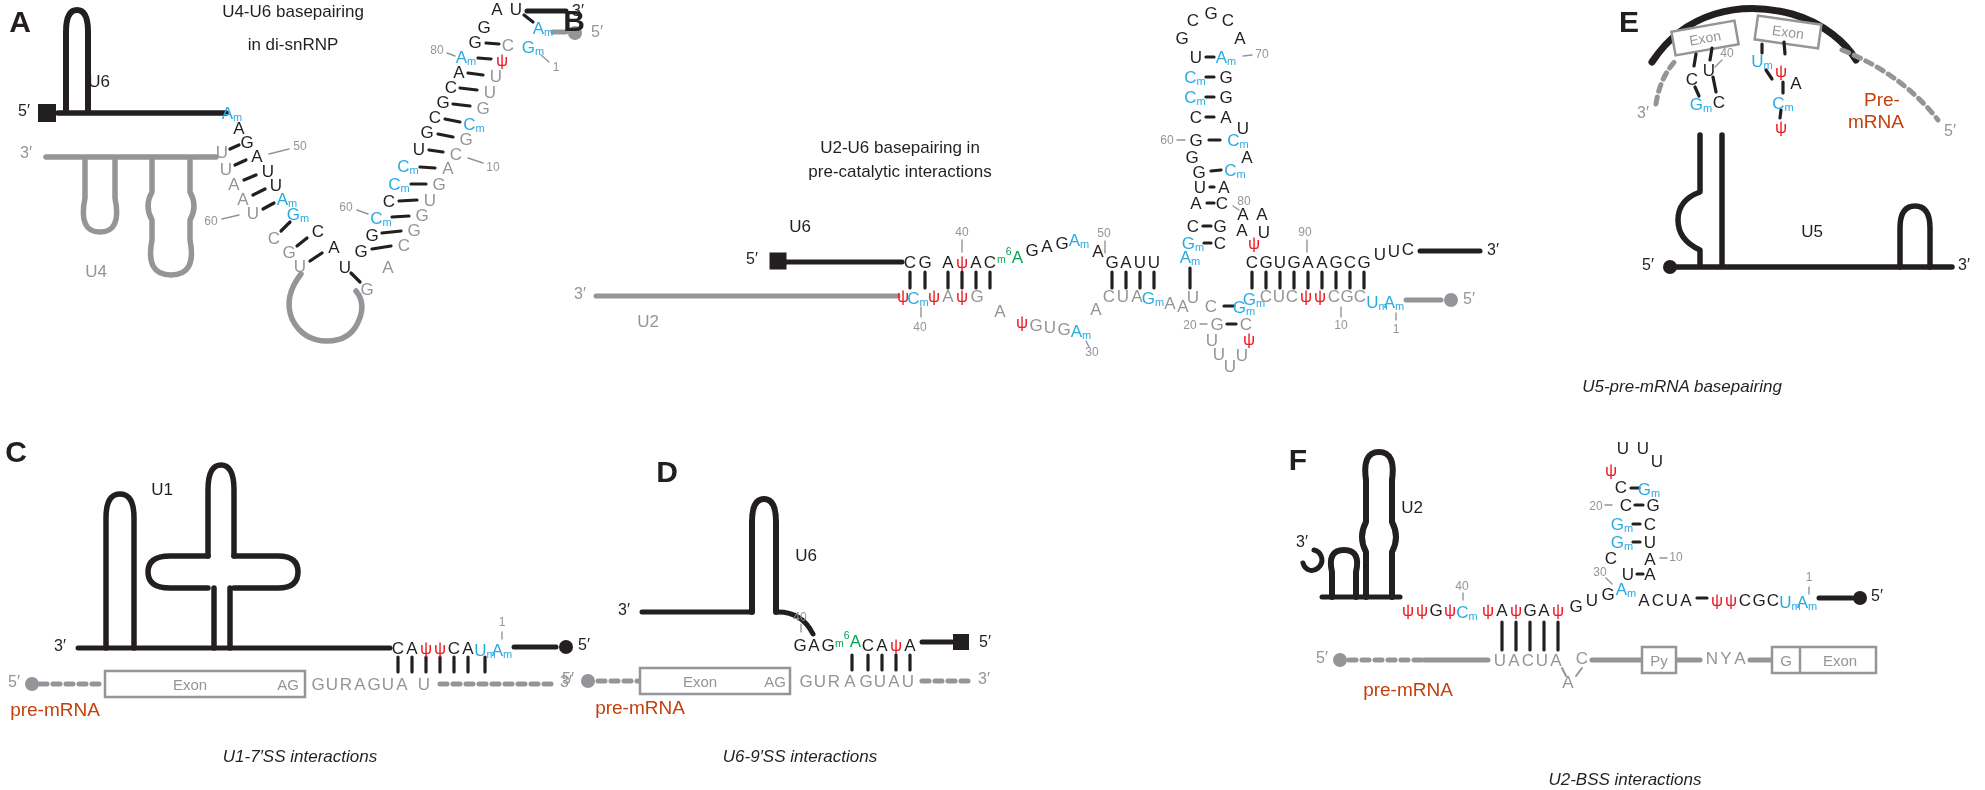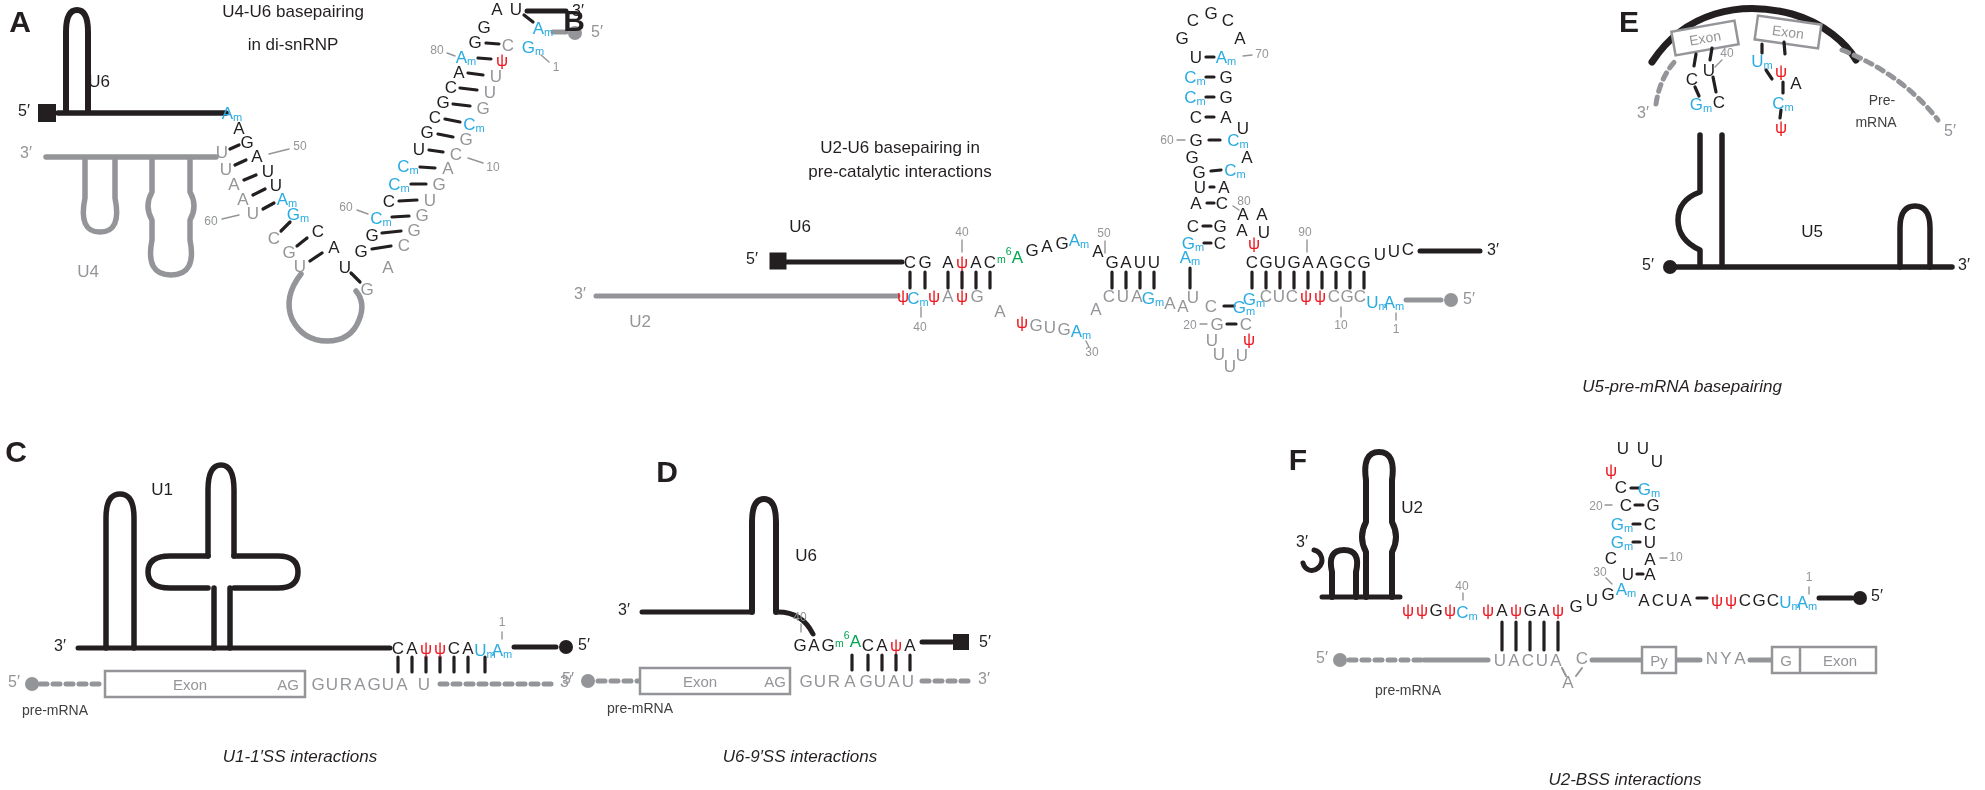--- a/index.html
+++ b/index.html
@@ -3,22 +3,22 @@
 <meta charset="utf-8">
 <style>
   html,body{margin:0;padding:0;background:#ffffff;}
   #stage{position:relative;width:1985px;height:790px;background:#fff;overflow:hidden;
          font-family:"Liberation Sans", sans-serif;}
   #fig-svg-holder{position:absolute;left:0;top:0;width:1985px;height:790px;}
   .panel-letter{position:absolute;transform:translate(-50%,-50%);font-size:30px;font-weight:bold;color:#231f20;}
   .fig-title{position:absolute;transform:translate(-50%,-50%);font-size:17px;color:#231f20;white-space:nowrap;}
   .fig-caption{position:absolute;transform:translate(-50%,-50%);font-size:17px;color:#231f20;white-space:nowrap;font-style:italic;}
   .mol-label{position:absolute;transform:translate(-50%,-50%);font-size:17px;color:#231f20;white-space:nowrap;}
-  .mol-label.gray{color:#939598;}
-  .pre-label{position:absolute;transform:translate(-50%,-50%);font-size:14px;color:#404040;white-space:nowrap;}
+  .mol-label.gray{color:#939598;margin-left:8px;}
+  .pre-label{position:absolute;transform:translate(-50%,-50%);font-size:19px;color:#c2410c;white-space:nowrap;}
   svg{font-family:"Liberation Sans", sans-serif;}
 </style>
 </head>
 <body>
 
 <div id="stage">
   <div id="fig-svg-holder"><svg viewBox="0 0 1985 790" width="1985" height="790">
         <g>
           <path d="M58,113 L226,113" fill="none" stroke="#231f20" stroke-width="5.5" stroke-linecap="round" stroke-linejoin="round"></path>
           <path d="M66,110 L66,32 Q66,10 77,10 Q88,10 88,32 L88,110" fill="none" stroke="#231f20" stroke-width="6" stroke-linecap="round" stroke-linejoin="round"></path>
@@ -533,21 +533,21 @@
   <div class="panel-letter" style="left:574px;top:21px">B</div>
   <div class="panel-letter" style="left:16px;top:452px">C</div>
   <div class="panel-letter" style="left:667px;top:472px">D</div>
   <div class="panel-letter" style="left:1629px;top:22px">E</div>
   <div class="panel-letter" style="left:1298px;top:460px">F</div>
 
   <div class="fig-title" style="left:293px;top:12px">U4-U6 basepairing</div>
   <div class="fig-title" style="left:293px;top:45px">in di-snRNP</div>
   <div class="fig-title" style="left:900px;top:148px">U2-U6 basepairing in</div>
   <div class="fig-title" style="left:900px;top:172px">pre-catalytic interactions</div>
-  <div class="fig-caption" style="left:300px;top:757px">U1-1′SS interactions</div>
+  <div class="fig-caption" style="left:300px;top:757px">U1-7′SS interactions</div>
   <div class="fig-caption" style="left:800px;top:757px">U6-9′SS interactions</div>
   <div class="fig-caption" style="left:1682px;top:387px">U5-pre-mRNA basepairing</div>
   <div class="fig-caption" style="left:1625px;top:780px">U2-BSS interactions</div>
 
   <div class="mol-label" style="left:99px;top:82px">U6</div>
   <div class="mol-label gray" style="left:88px;top:272px">U4</div>
   <div class="mol-label" style="left:800px;top:227px">U6</div>
   <div class="mol-label gray" style="left:640px;top:322px">U2</div>
   <div class="mol-label" style="left:162px;top:490px">U1</div>
   <div class="mol-label" style="left:806px;top:556px">U6</div>

